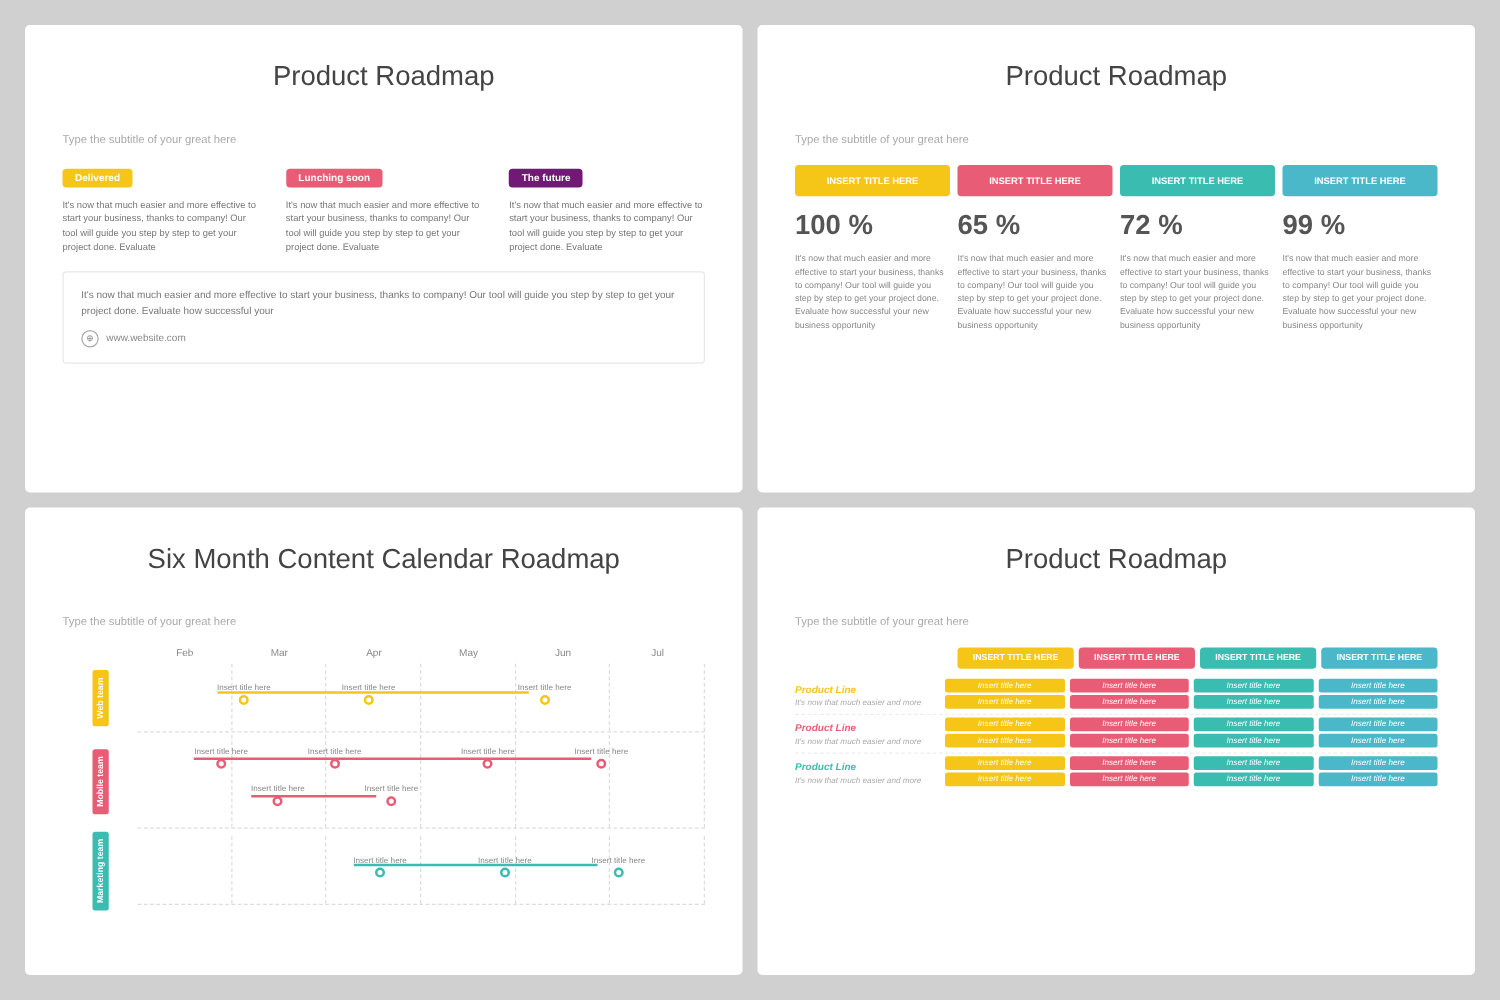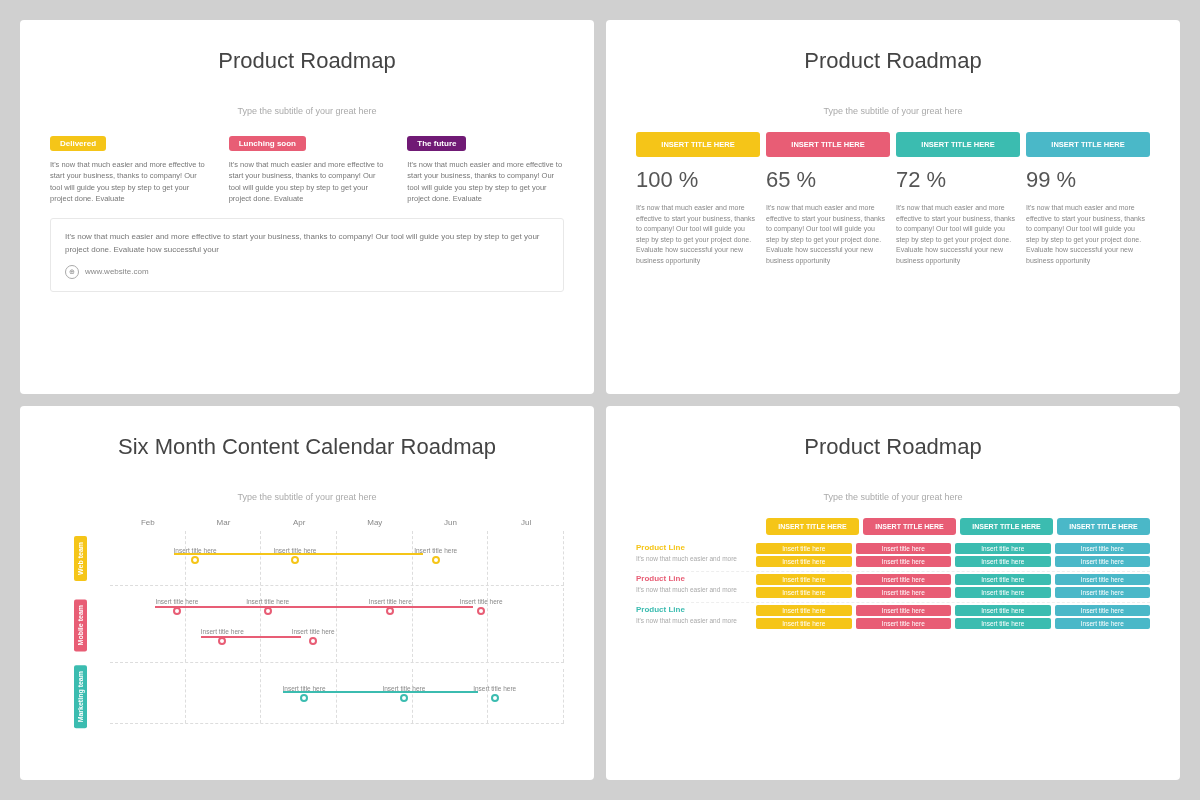--- a/index.html
+++ b/index.html
@@ -22,21 +22,20 @@
       position: relative;
     }
     .slide-title {
       text-align: center;
       font-size: 22px;
       font-weight: 400;
       color: #444;
       margin-bottom: 4px;
     }
     .slide-subtitle {
-      text-align: center;
       font-size: 9px;
       color: #aaa;
       margin-bottom: 16px;
       margin-top: 32px;
     }
 
     
     .s1-cols { display: flex; gap: 22px; margin-bottom: 14px; align-items: center; }
     .s1-col { flex: 1; }
     .s1-badge {
@@ -72,21 +71,21 @@
       font-weight: 700;
       color: #fff;
       text-align: center;
       text-transform: uppercase;
     }
     .btn-yellow { background: #f5c518; }
     .btn-red { background: #e85d75; }
     .btn-teal { background: #3bbcb0; }
     .btn-blue { background: #4ab8c8; }
     .s2-pct-row { display: flex; gap: 6px; margin-bottom: 10px; }
-    .s2-pct { flex: 1; font-size: 22px; color: #555; font-weight: 400; }
+    .s2-pct { flex: 1; font-size: 22px; color: #555; font-weight: 700; }
     .s2-desc-row { display: flex; gap: 6px; }
     .s2-desc { flex: 1; font-size: 7px; color: #888; line-height: 1.5; }
     .s3-month { flex: 1; font-size: 8px; color: #888; text-align: center; }
     .s3-row { display: flex; align-items: center; margin-bottom: 2px; }
     .s3-label-wrap {
       width: 60px;
       min-width: 60px;
       display: flex;
       align-items: center;
       justify-content: center;
@@ -112,21 +111,21 @@
     .s3-dv { flex: 1; border-right: 1px dashed #ddd; }
     .gantt-dot {
       width: 8px; height: 8px;
       border-radius: 50%;
       border: 2px solid;
       background: #fff;
     }
     .dot-yellow { border-color: #f5c518; }
     .dot-pink { border-color: #e85d75; }
     .dot-teal { border-color: #3bbcb0; }
-    .s4-data-row { display: flex; align-items: flex-start; margin-bottom: 2px; border-bottom: 1px dashed #eee; padding-bottom: 4px; }
+    .s4-data-row { display: flex; align-items: flex-end; margin-bottom: 2px; border-bottom: 1px dashed #eee; padding-bottom: 4px; font-style: italic; }
     .s4-row-label { width: 120px; min-width: 120px; padding-right: 8px; }
     .s4-row-label-title { font-size: 8px; color: #f5c518; font-weight: 600; margin-bottom: 2px; }
     .s4-row-label-title.pink { color: #e85d75; }
     .s4-row-label-title.teal { color: #3bbcb0; }
     .s4-row-label-desc { font-size: 6.5px; color: #aaa; line-height: 1.4; }
     .s4-cells { flex: 1; display: flex; gap: 4px; }
     .s4-cell { flex: 1; display: flex; flex-direction: column; gap: 2px; }
     .s4-tag {
       padding: 2px 4px;
       font-size: 6.5px;

